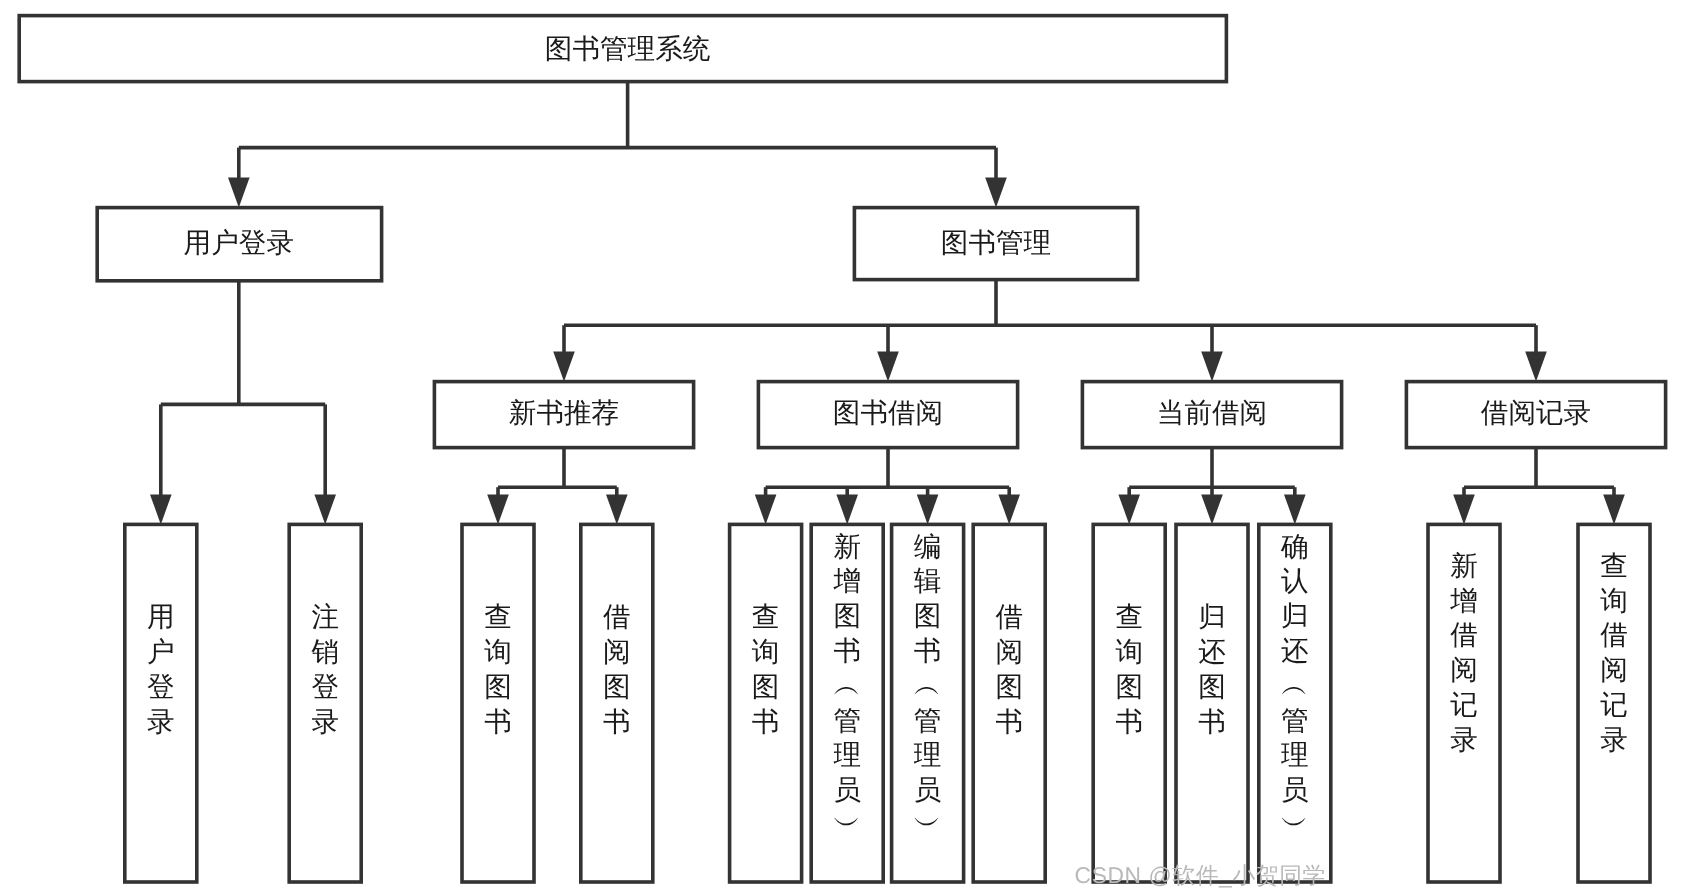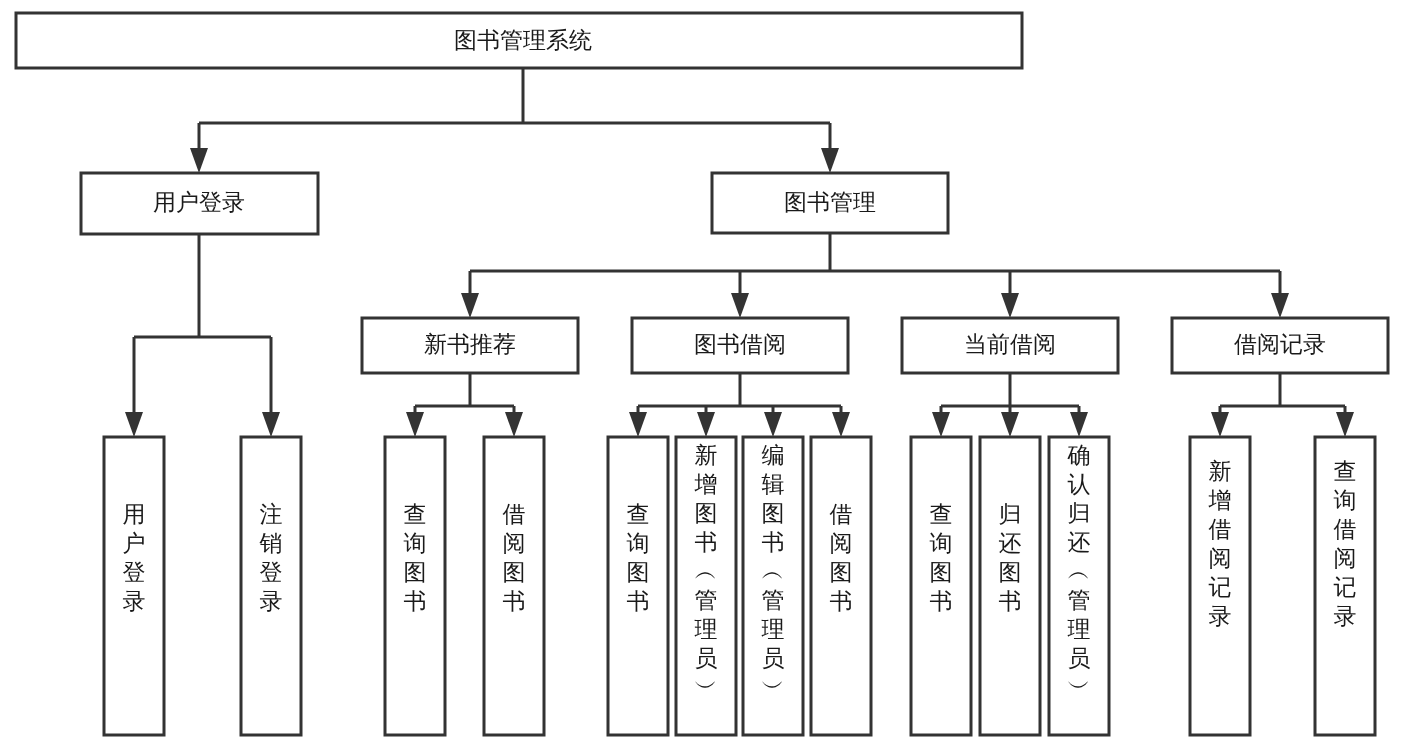--- a/index.html
+++ b/index.html
@@ -221,13 +221,14 @@
       <rect class="node-rect" x="1190" y="437" width="60" height="298"></rect>
       <text class="node-label-v vtext" x="1220" y="479"><tspan x="1220" dy="0">新</tspan><tspan x="1220" dy="29">增</tspan><tspan x="1220" dy="29">借</tspan><tspan x="1220" dy="29">阅</tspan><tspan x="1220" dy="29">记</tspan><tspan x="1220" dy="29">录</tspan></text>
     </g>
     <g>
       <rect class="node-rect" x="1315" y="437" width="60" height="298"></rect>
       <text class="node-label-v vtext" x="1345" y="479"><tspan x="1345" dy="0">查</tspan><tspan x="1345" dy="29">询</tspan><tspan x="1345" dy="29">借</tspan><tspan x="1345" dy="29">阅</tspan><tspan x="1345" dy="29">记</tspan><tspan x="1345" dy="29">录</tspan></text>
     </g>
 
   </svg>
 
+  <div class="watermark">CSDN @软件_小贺同学</div>
 </div>
 
 </body></html>

